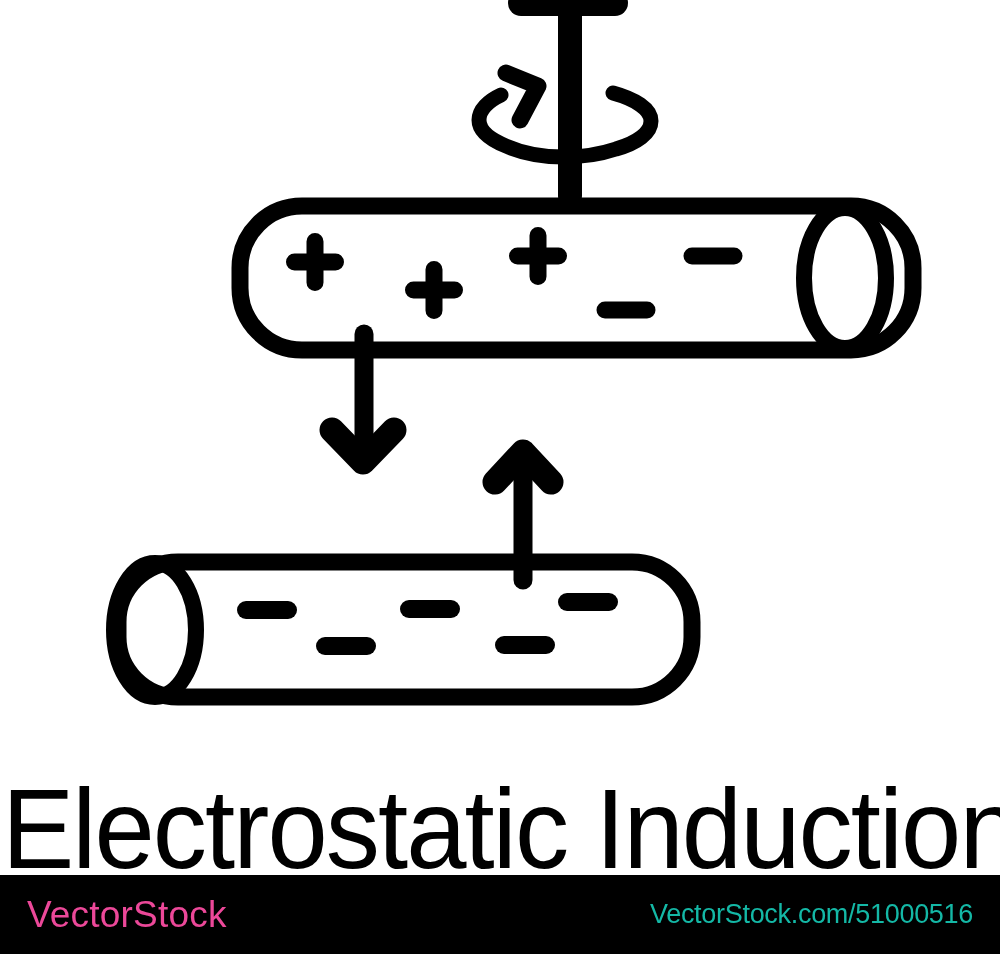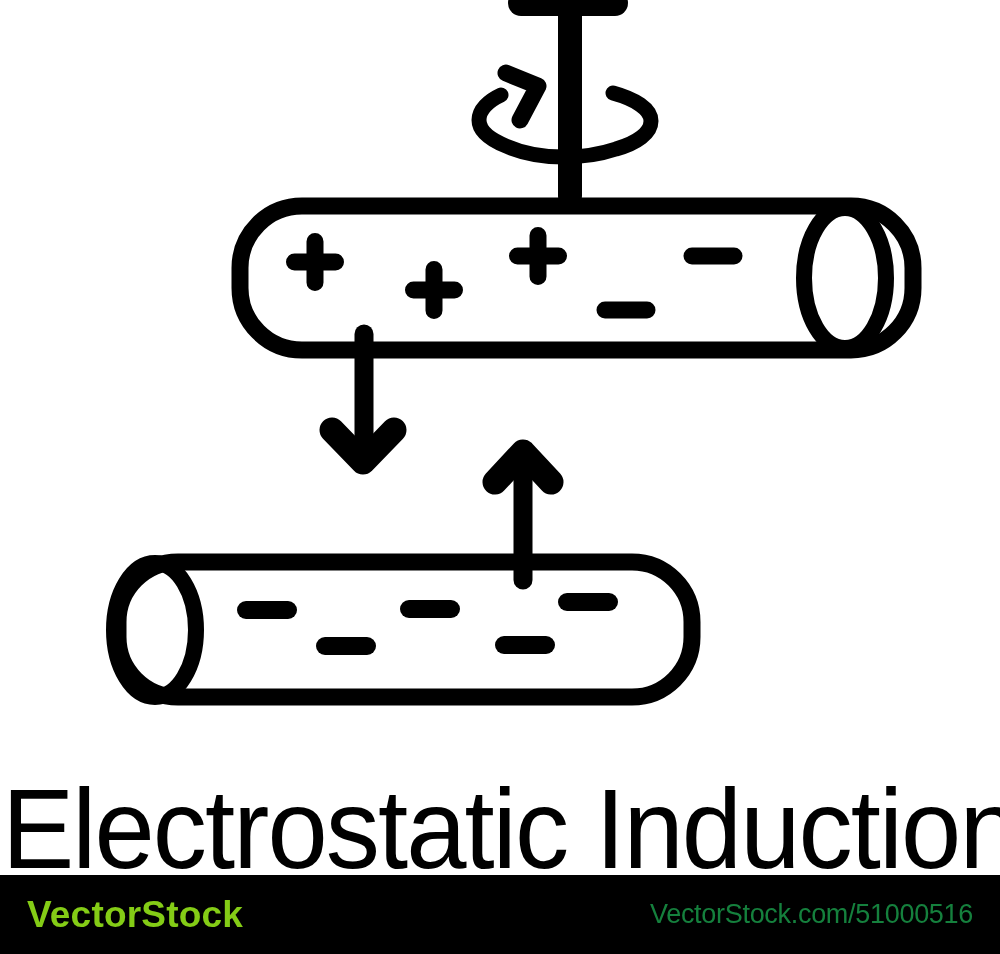--- a/index.html
+++ b/index.html
@@ -33,27 +33,27 @@
     left: 0; top: 875px;
     width: 1000px; height: 79px;
     background: #000000;
     display: flex;
     align-items: center;
     justify-content: space-between;
     padding: 0 27px;
     box-sizing: border-box;
   }
   .brand-text {
-    color: #84cc16;
+    color: #ec4899;
     font-size: 37px;
-    font-weight: 700;
+    font-weight: 400;
     letter-spacing: 0.2px;
   }
   .credit-text {
-    color: #15803d;
+    color: #14b8a6;
     font-size: 27px;
     font-weight: 400;
     letter-spacing: -0.3px;
   }
 </style>
 </head>
 <body>
 
 <div class="stage">
   <svg class="icon-svg" width="1000" height="762" viewBox="0 0 1000 762" xmlns="http://www.w3.org/2000/svg">

